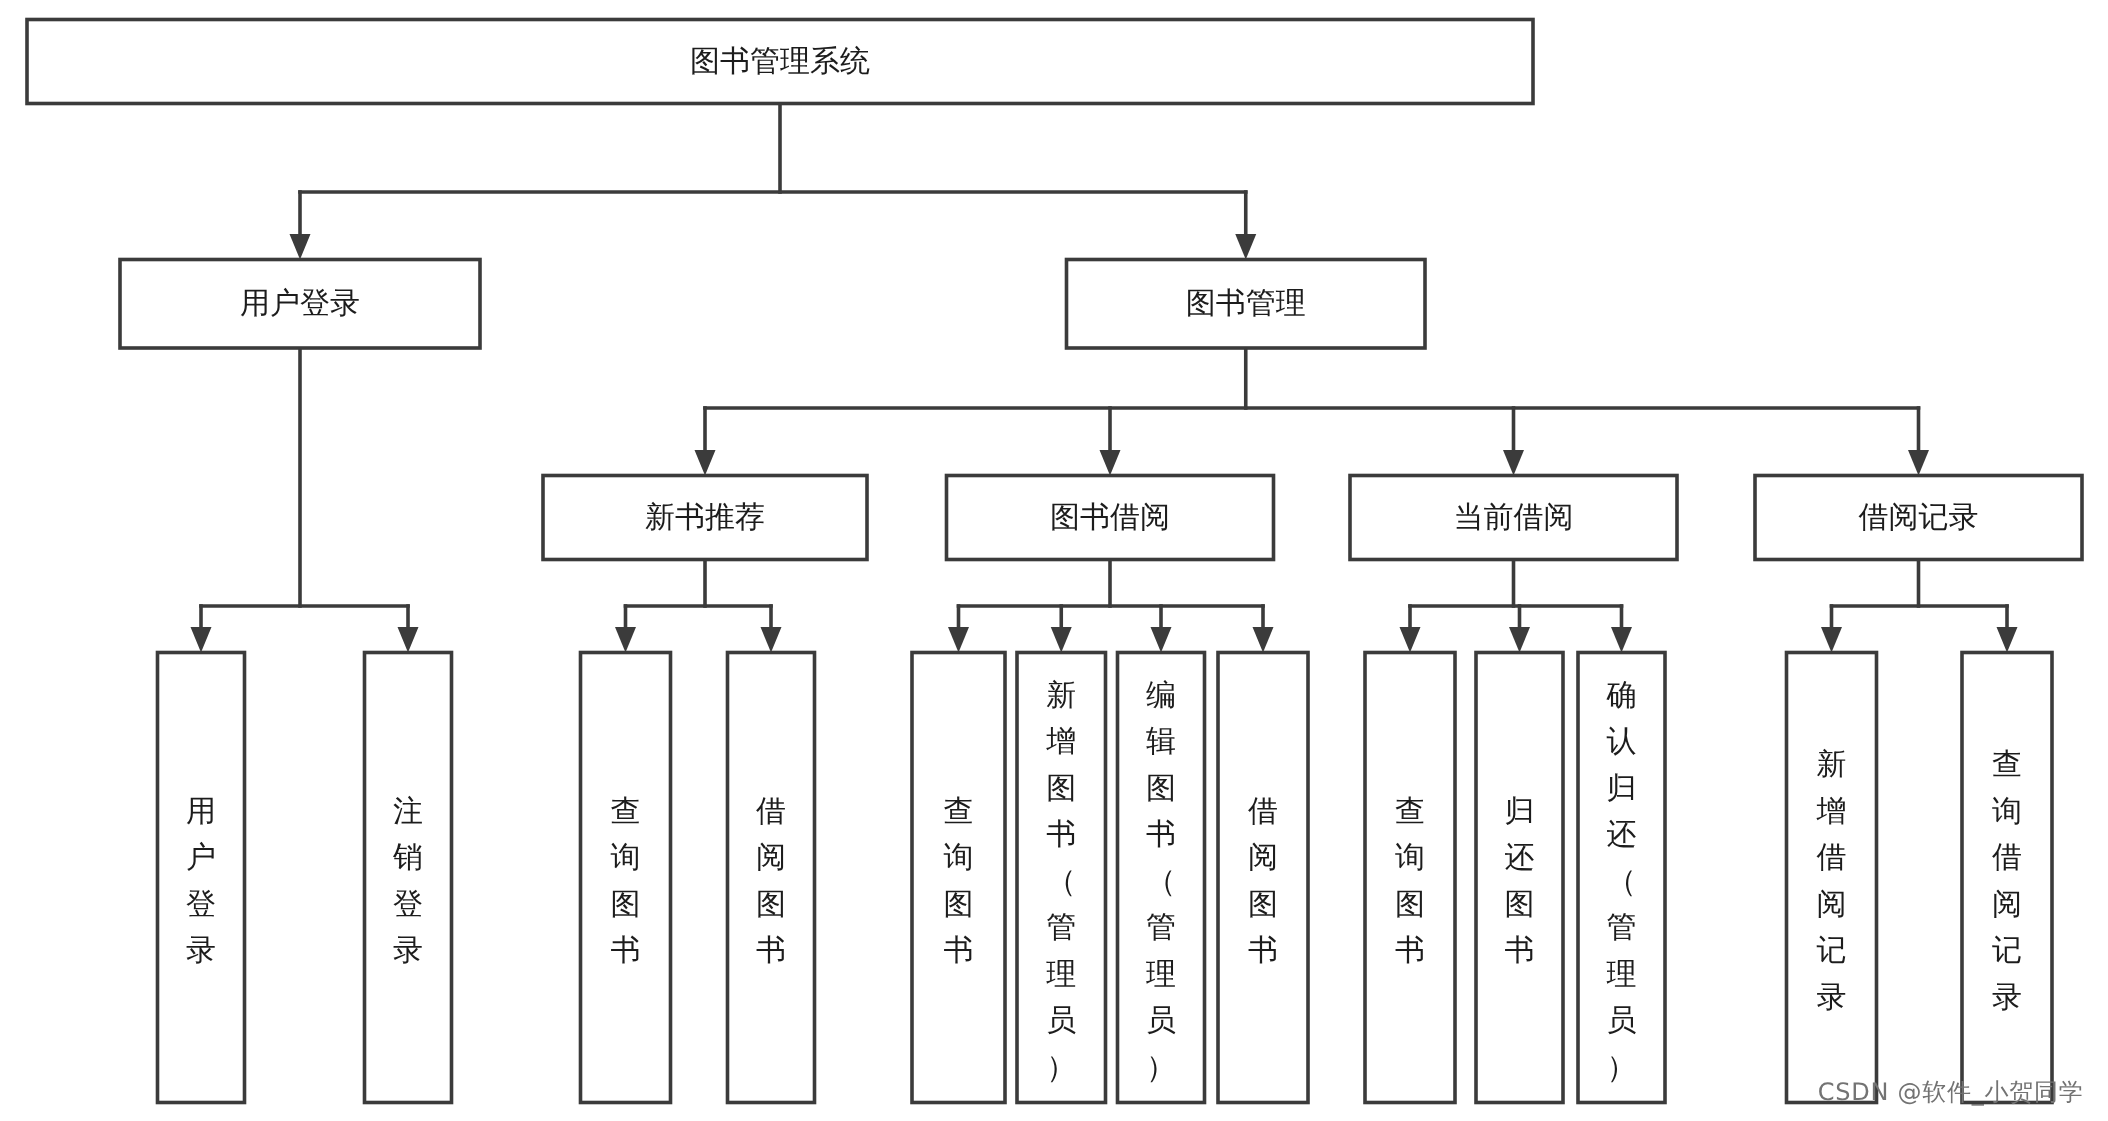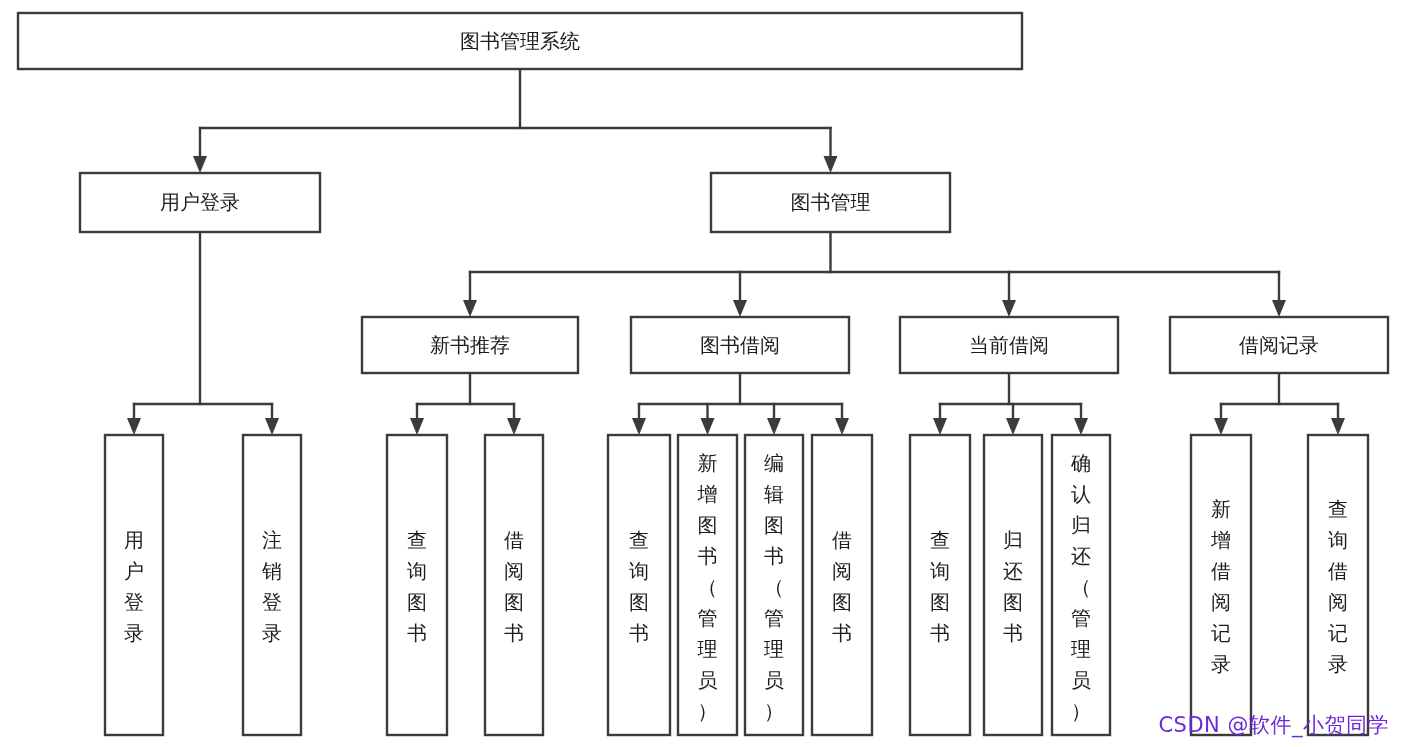--- a/index.html
+++ b/index.html
@@ -51,22 +51,22 @@
     font-family: "DejaVu Sans", "Liberation Sans", sans-serif;
     font-size: 20px;
     fill: #1c1c1c;
     text-anchor: middle;
   }
   .watermark {
     position: absolute;
     right: 16px;
     bottom: 8px;
     font-family: "DejaVu Sans", "Liberation Sans", sans-serif;
-    font-size: 21px;
-    color: #6d28d9;
+    font-size: 16px;
+    color: #737373;
     white-space: nowrap;
     letter-spacing: 0.5px;
   }
 </style>
 </head>
 <body>
 
 <div id="diagram-root">
   <svg class="flow" viewBox="0 0 1405 747" xmlns="http://www.w3.org/2000/svg">
     <g id="connectors">

